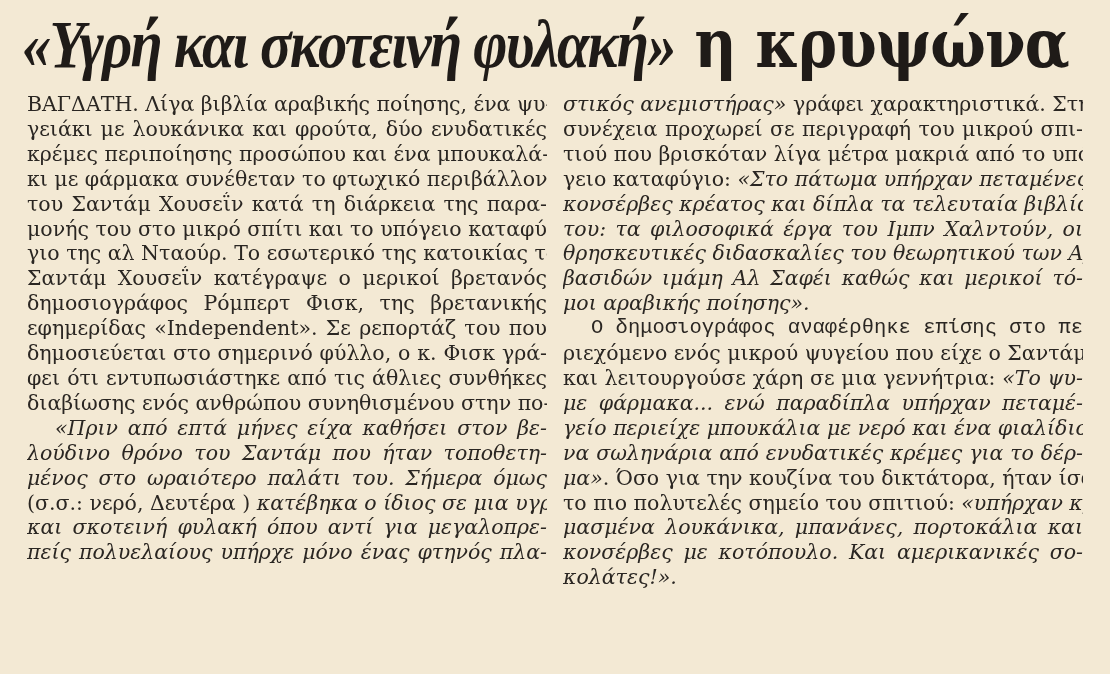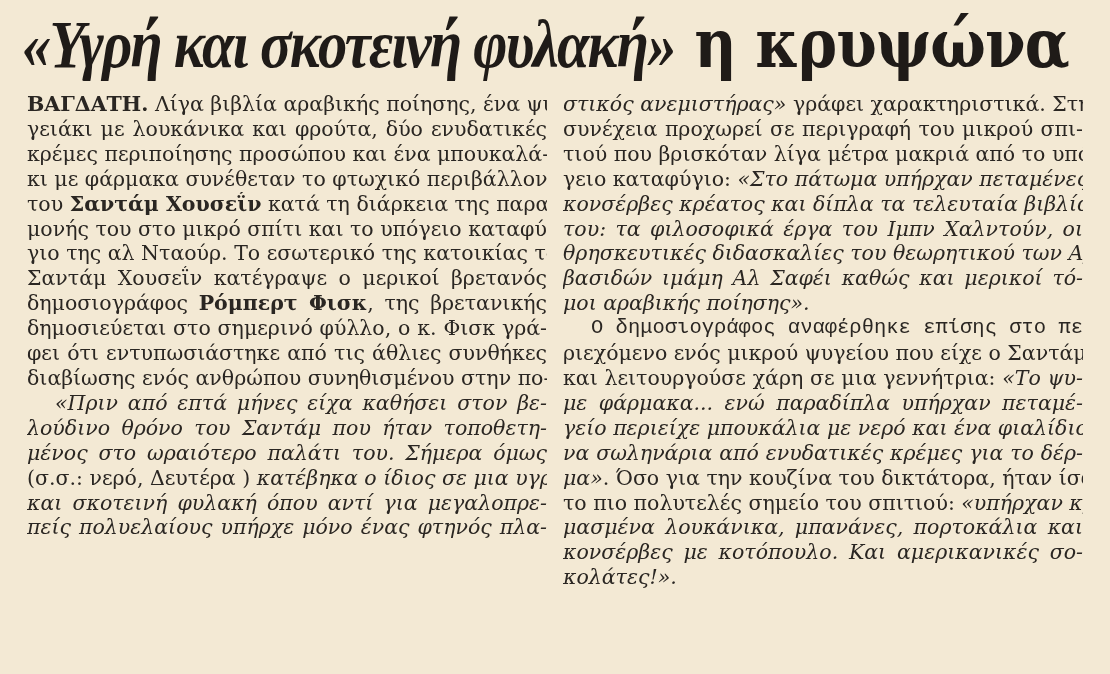--- a/index.html
+++ b/index.html
@@ -26,21 +26,21 @@
   .headline .rest { font-style:normal; font-family:"DejaVu Serif", serif; letter-spacing:-1px; }
   .col {
     position:absolute; top:92px;
     font-size:20.5px;
     line-height:24.9px;
     text-align:justify;
     hyphens:manual;
   }
   .col-left { left:27px; width:520px; }
   .col-right { left:563px; width:520px; }
-  .b { font-weight:bold; }
+  .b { font-weight:normal; }
   .i { font-style:italic; font-family:"DejaVu Serif", serif; }
   .line { display:block; text-align:justify; text-align-last:justify; white-space:nowrap; overflow:hidden; }
   .line.last { text-align-last:left; }
 </style>
 </head>
 <body>
 
 <div class="page">
   <div class="headline">
     <span class="quoted">«Υγρή και σκοτεινή φυλακή»</span><span class="rest"> η κρυψώνα</span>
@@ -49,20 +49,21 @@
   <div class="col col-left" id="col-left">
       <span class="line"><span class="b">ΒΑΓΔΑΤΗ.</span><span> Λίγα βιβλία αραβικής ποίησης, ένα ψυ-</span></span>
       <span class="line"><span>γειάκι με λουκάνικα και φρούτα, δύο ενυδατικές</span></span>
       <span class="line"><span>κρέμες περιποίησης προσώπου και ένα μπουκαλά-</span></span>
       <span class="line"><span>κι με φάρμακα συνέθεταν το φτωχικό περιβάλλον</span></span>
       <span class="line"><span>του </span><span class="b">Σαντάμ Χουσεΐν</span><span> κατά τη διάρκεια της παρα-</span></span>
       <span class="line"><span>μονής του στο μικρό σπίτι και το υπόγειο καταφύ-</span></span>
       <span class="line"><span>γιο της αλ Νταούρ. Το εσωτερικό της κατοικίας του</span></span>
       <span class="line"><span>Σαντάμ Χουσεΐν κατέγραψε ο μερικοί βρετανός</span></span>
       <span class="line"><span>δημοσιογράφος </span><span class="b">Ρόμπερτ Φισκ</span><span>, της βρετανικής</span></span>
+      <span class="line"><span>εφημερίδας «Independent». Σε ρεπορτάζ του που</span></span>
       <span class="line"><span>δημοσιεύεται στο σημερινό φύλλο, ο κ. Φισκ γρά-</span></span>
       <span class="line"><span>φει ότι εντυπωσιάστηκε από τις άθλιες συνθήκες</span></span>
       <span class="line"><span>διαβίωσης ενός ανθρώπου συνηθισμένου στην πο-</span></span>
       <span class="line" style="padding-left: 28px;"><span class="i">«Πριν από επτά μήνες είχα καθήσει στον βε-</span></span>
       <span class="line"><span class="i">λούδινο θρόνο του Σαντάμ που ήταν τοποθετη-</span></span>
       <span class="line"><span class="i">μένος στο ωραιότερο παλάτι του. Σήμερα όμως</span></span>
       <span class="line"><span>(σ.σ.: νερό, Δευτέρα ) </span><span class="i">κατέβηκα ο ίδιος σε μια υγρή</span></span>
       <span class="line"><span class="i">και σκοτεινή φυλακή όπου αντί για μεγαλοπρε-</span></span>
       <span class="line"><span class="i">πείς πολυελαίους υπήρχε μόνο ένας φτηνός πλα-</span></span>
     </div>

